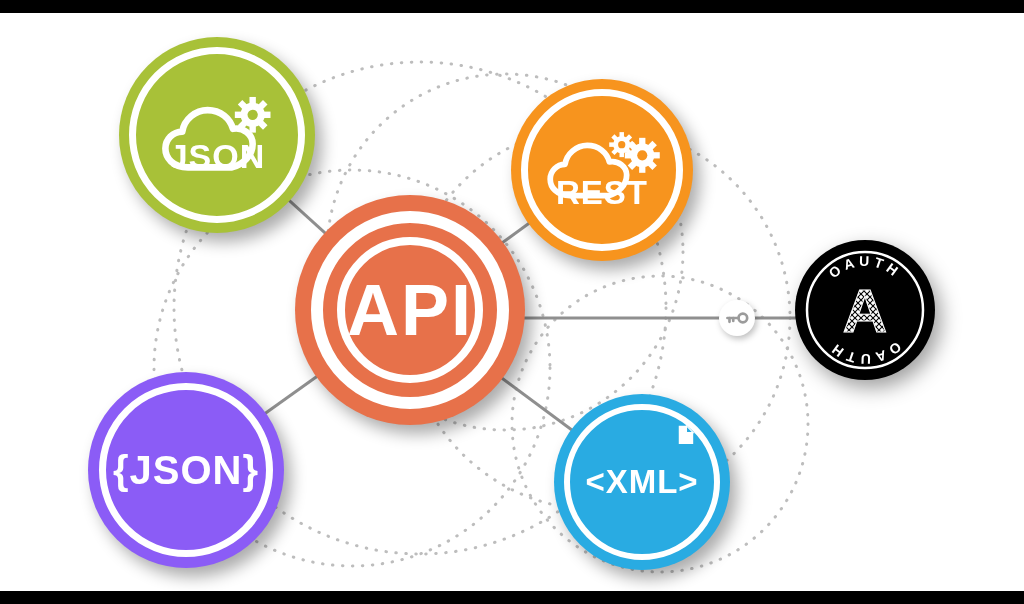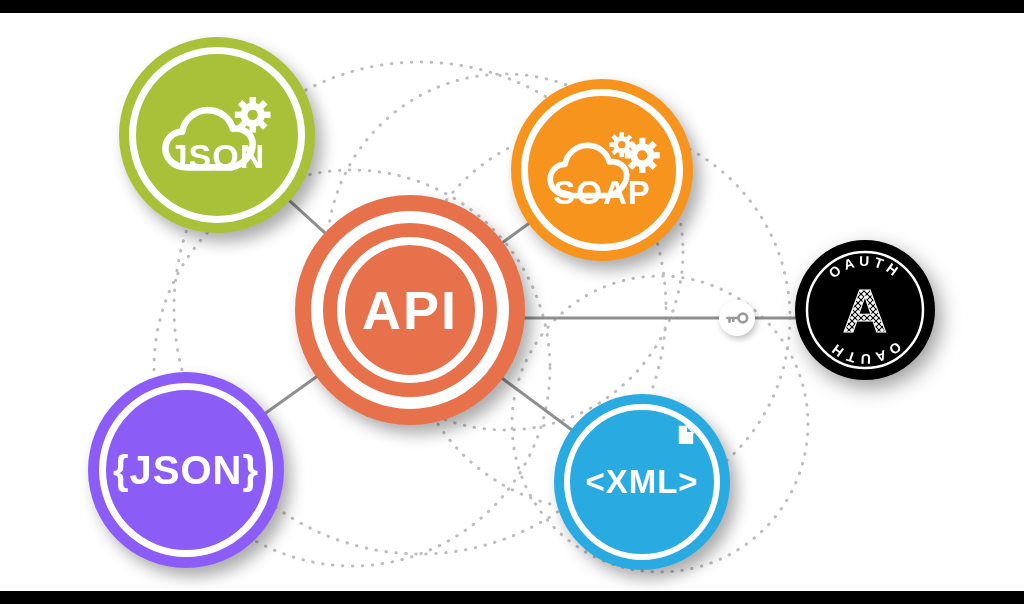--- a/index.html
+++ b/index.html
@@ -15,21 +15,21 @@
 
   .node{position:absolute;border-radius:50%;z-index:2;box-shadow:7px 9px 16px rgba(0,0,0,.33);}
   .ring{position:absolute;border-radius:50%;border:7px solid #fff;}
   .content{position:absolute;inset:0;display:flex;flex-direction:column;align-items:center;justify-content:center;
            color:#fff;font-weight:bold;}
   .label{position:relative;letter-spacing:1px;white-space:nowrap;}
 
   .api{left:295px;top:195px;width:230px;height:230px;background:#e7714a;}
   .api .r1{inset:16px;border-width:12px;}
   .api .r2{inset:42px;border-width:8px;}
-  .api .label{font-size:54px;letter-spacing:2px;}
+  .api .label{font-size:72px;letter-spacing:2px;}
 
   .rest{left:119px;top:37px;width:196px;height:196px;background:#a8c138;}
   .rest .ring{inset:10px;}
   .rest .cloud{width:122px;height:81px;}
   .rest .label{font-size:34px;margin-top:-38px;}
 
   .soap{left:511px;top:79px;width:182px;height:182px;background:#f7941e;}
   .soap .ring{inset:10px;}
   .soap .cloud{width:120px;height:76px;}
   .soap .label{font-size:33px;margin-top:-30px;}
@@ -120,21 +120,21 @@
           <g fill="#fff">
             <rect x="-3.4" y="-19" width="6.8" height="38"></rect>
             <rect x="-3.4" y="-19" width="6.8" height="38" transform="rotate(45)"></rect>
             <rect x="-3.4" y="-19" width="6.8" height="38" transform="rotate(90)"></rect>
             <rect x="-3.4" y="-19" width="6.8" height="38" transform="rotate(135)"></rect>
           </g>
           <circle r="13" fill="#fff"></circle>
           <circle r="5.5" fill="#f7941e"></circle>
         </g>
       </svg>
-      <div class="label">SOAP</div>
+      <div class="label">REST</div>
     </div>
   </div>
 
   <div class="node json">
     <div class="ring"></div>
     <div class="content">
       <div class="label">{JSON}</div>
     </div>
   </div>
 

